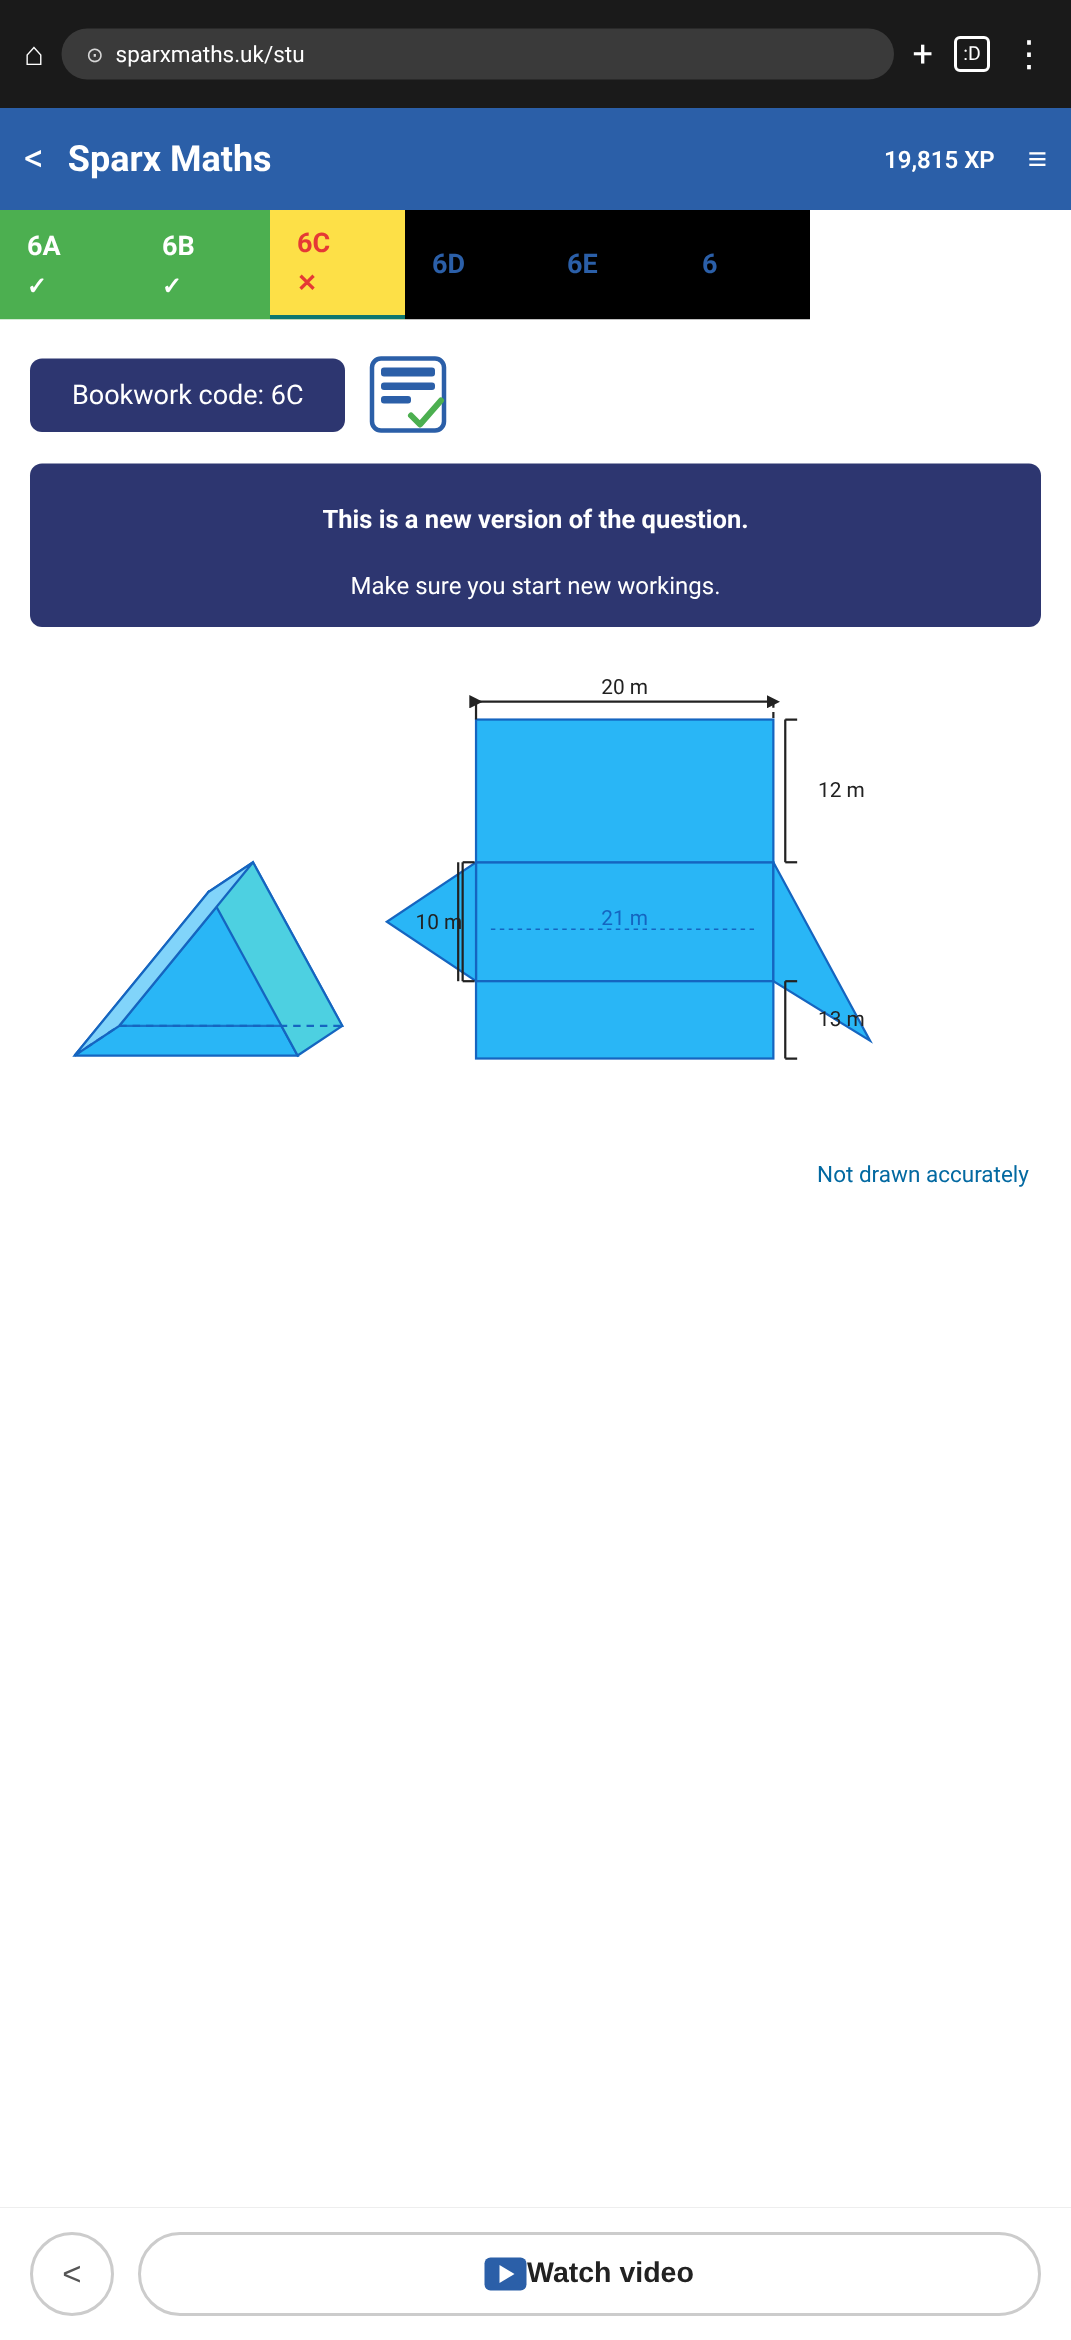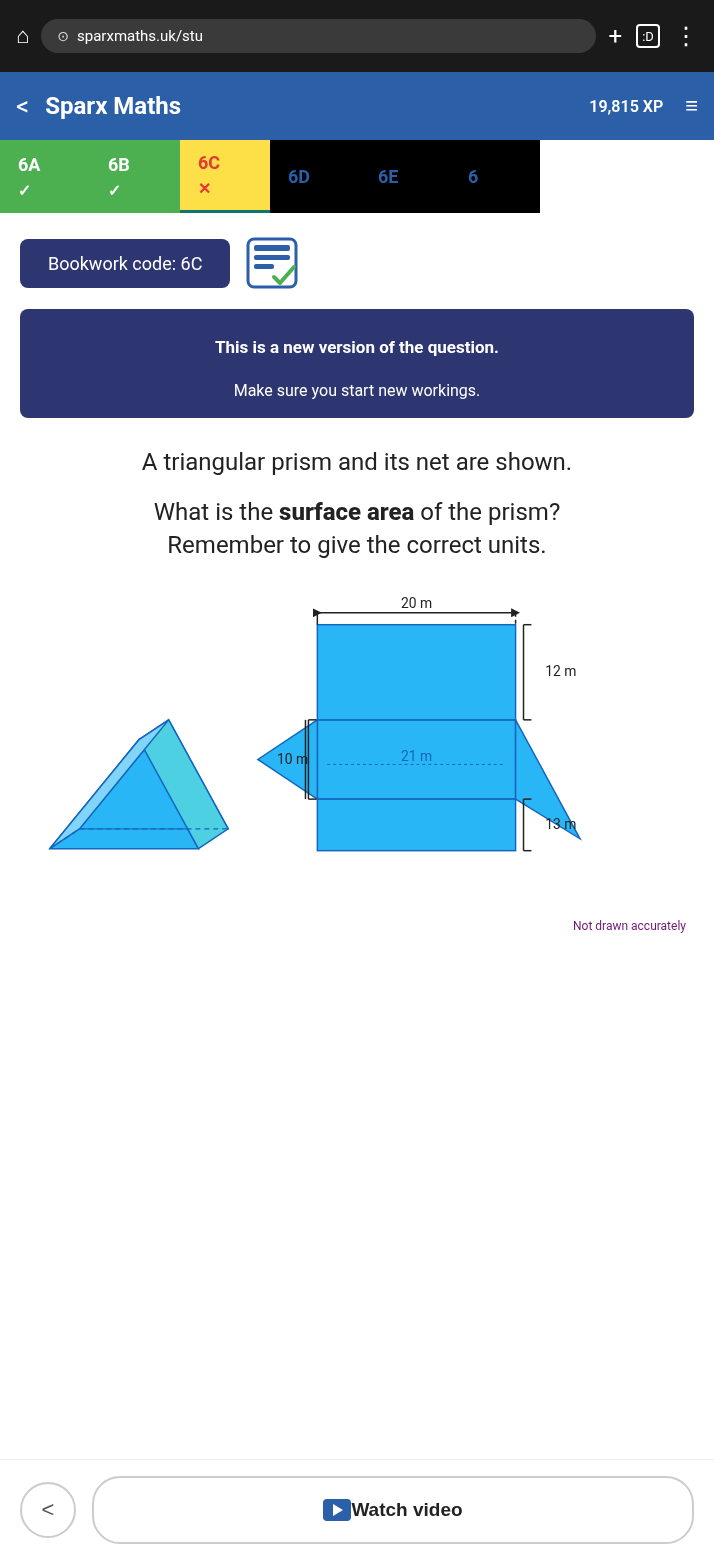--- a/index.html
+++ b/index.html
@@ -194,22 +194,22 @@
       justify-content: center;
       margin-bottom: 12px;
     }
     .diagram-svg {
       width: 100%;
       max-width: 680px;
     }
 
     .not-drawn-text {
       text-align: right;
-      font-size: 12px;
-      color: #701a75;
+      font-size: 15px;
+      color: #0369a1;
       padding-right: 8px;
       margin-bottom: 20px;
       margin-top: 21px;
     }
 
     
     .bottom-bar {
       position: fixed;
       bottom: 0;
       left: 0;
@@ -229,21 +229,21 @@
       background: #fff;
       display: flex;
       align-items: center;
       justify-content: center;
       font-size: 22px;
       cursor: pointer;
       color: #555;
     }
     .watch-video-btn {
       flex: 1;
-      height: 68px;
+      height: 56px;
       border-radius: 28px;
       border: 2px solid #ccc;
       background: #fff;
       display: flex;
       align-items: center;
       justify-content: center;
       font-size: 19px;
       font-weight: 600;
       color: #222;
       cursor: pointer;
@@ -341,27 +341,20 @@
       <rect x="8" y="27" width="20" height="5" rx="2" fill="#2b5fa8"></rect>
       <polyline points="28,40 34,46 48,30" stroke="#4caf50" stroke-width="4" stroke-linecap="round" stroke-linejoin="round" fill="none"></polyline>
     </svg>
   </div>
 
   <div class="warning-box">
     <div class="bold-line">This is a new version of the question.</div>
     <div class="normal-line">Make sure you start new workings.</div>
   </div>
 
-  <div class="question-text">
-    <div style="margin-bottom:16px;">A triangular prism and its net are shown.</div>
-    <div>
-      <span>What is the </span><strong>surface area</strong><span> of the prism?</span>
-    </div>
-    <div>Remember to give the correct units.</div>
-  </div>
 
   <div class="diagram-area">
     <svg class="diagram-svg" viewBox="0 0 680 310" xmlns="http://www.w3.org/2000/svg">
 
       <polygon points="30,260 180,260 120,150" fill="#29b6f6" stroke="#1565c0" stroke-width="1.5"></polygon>
 
       <polygon points="60,240 210,240 150,130" fill="#29b6f6" stroke="#1565c0" stroke-width="1.5" opacity="0.85"></polygon>
 
       <polygon points="120,150 150,130 210,240 180,260" fill="#4dd0e1" stroke="#1565c0" stroke-width="1.5"></polygon>
 

